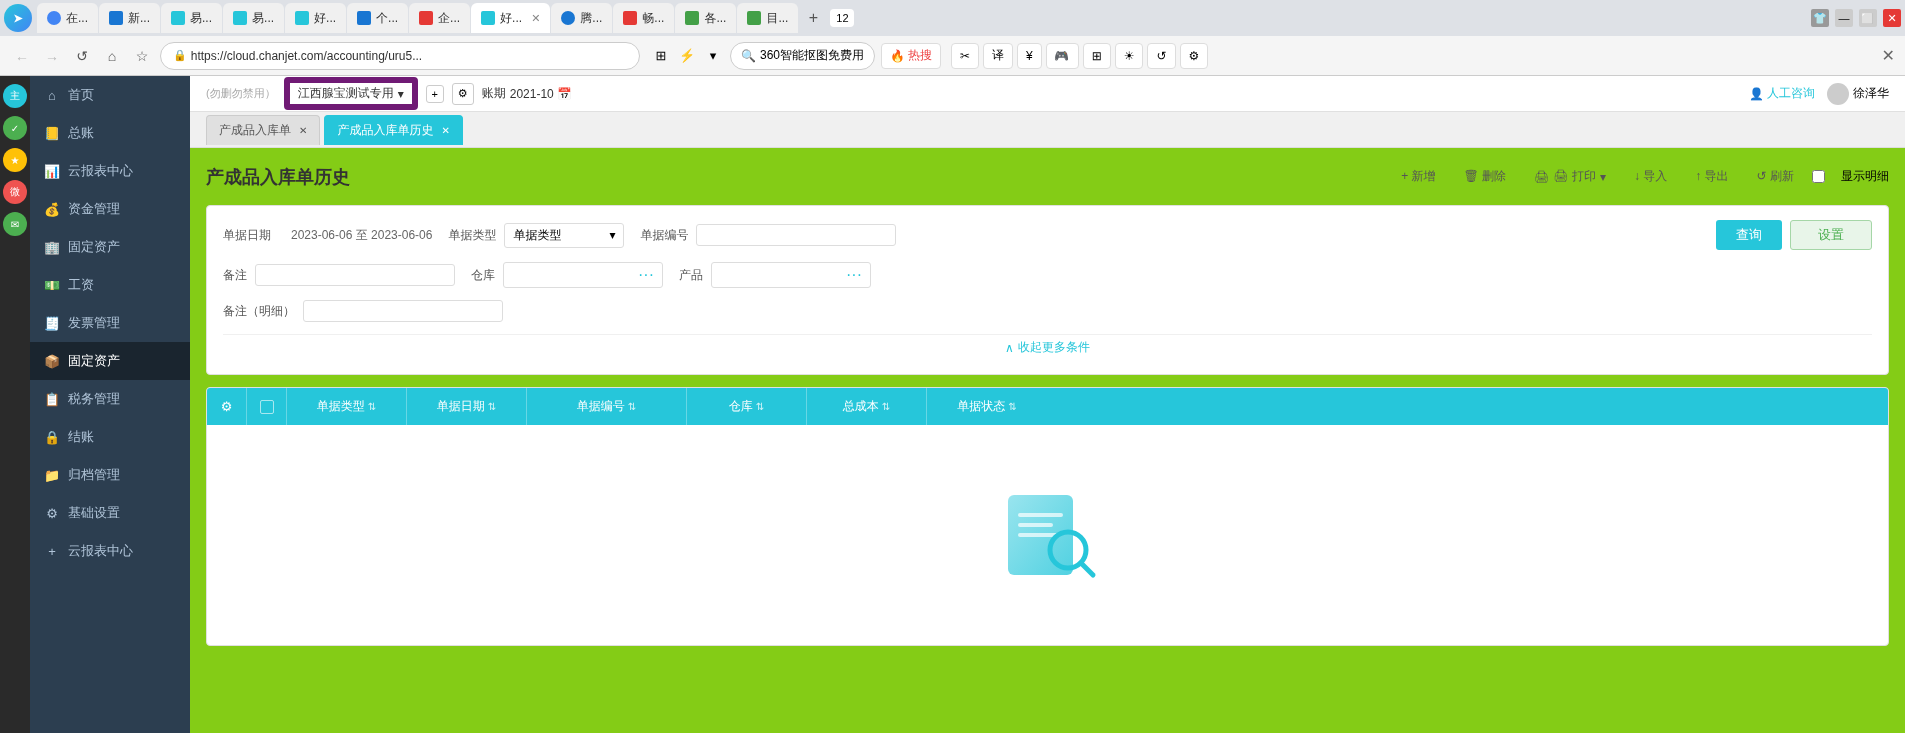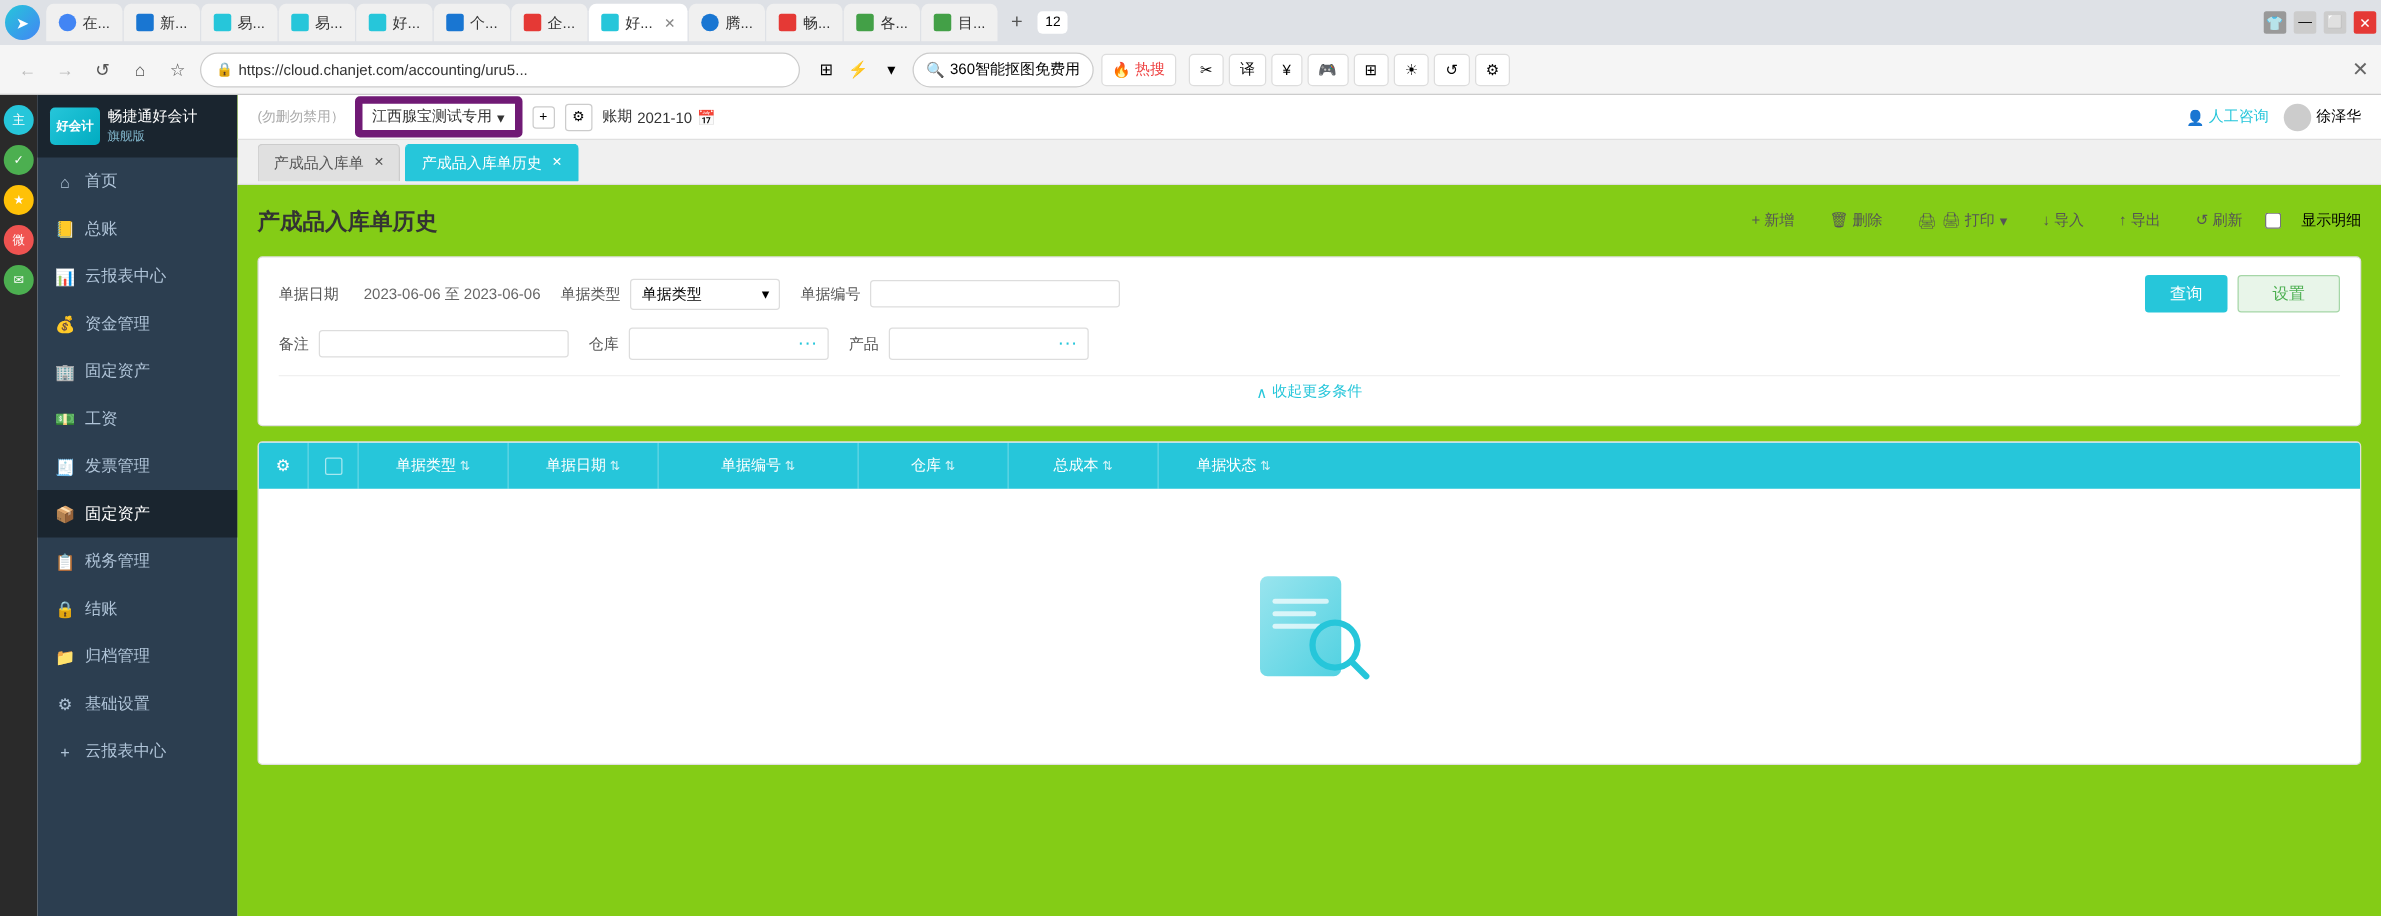--- a/index.html
+++ b/index.html
@@ -261,29 +261,20 @@
       </div>
     <div class="app-icon" style="background:#ef5350;">
         <span style="font-size:10px;color:#fff;">微</span>
       </div>
     <div class="app-icon" style="background:#4caf50;">
         <span style="font-size:10px;color:#fff;">✉</span>
       </div>
   </div>
 
   <div class="sidebar">
-    <div class="sidebar-header">
-      <div class="sidebar-logo">
-        <span>好会计</span>
-      </div>
-      <div>
-        <div class="sidebar-title">畅捷通好会计</div>
-        <div class="sidebar-subtitle">旗舰版</div>
-      </div>
-    </div>
 
     <div class="sidebar-item">
       <span class="item-icon">⌂</span>
       <span>首页</span>
     </div>
     <div class="sidebar-item">
       <span class="item-icon">📒</span>
       <span>总账</span>
     </div>
     <div class="sidebar-item">
@@ -432,20 +423,26 @@
           </div>
           <div class="filter-group">
             <span class="filter-label">产品</span>
             <div class="filter-select" style="min-width:160px;">
               <span style="flex:1;"></span>
               <span class="filter-dots">···</span>
             </div>
           </div>
         </div>
 
+        <div class="filter-row">
+          <div class="filter-group">
+            <span class="filter-label">备注（明细）</span>
+            <input class="filter-input" type="text" value="" style="">
+          </div>
+        </div>
 
         <div class="collapse-btn">
           <span>∧</span>
           <span>收起更多条件</span>
         </div>
       </div>
 
       <div class="table-container">
         <div class="table-header">
           <div class="th th-gear">

